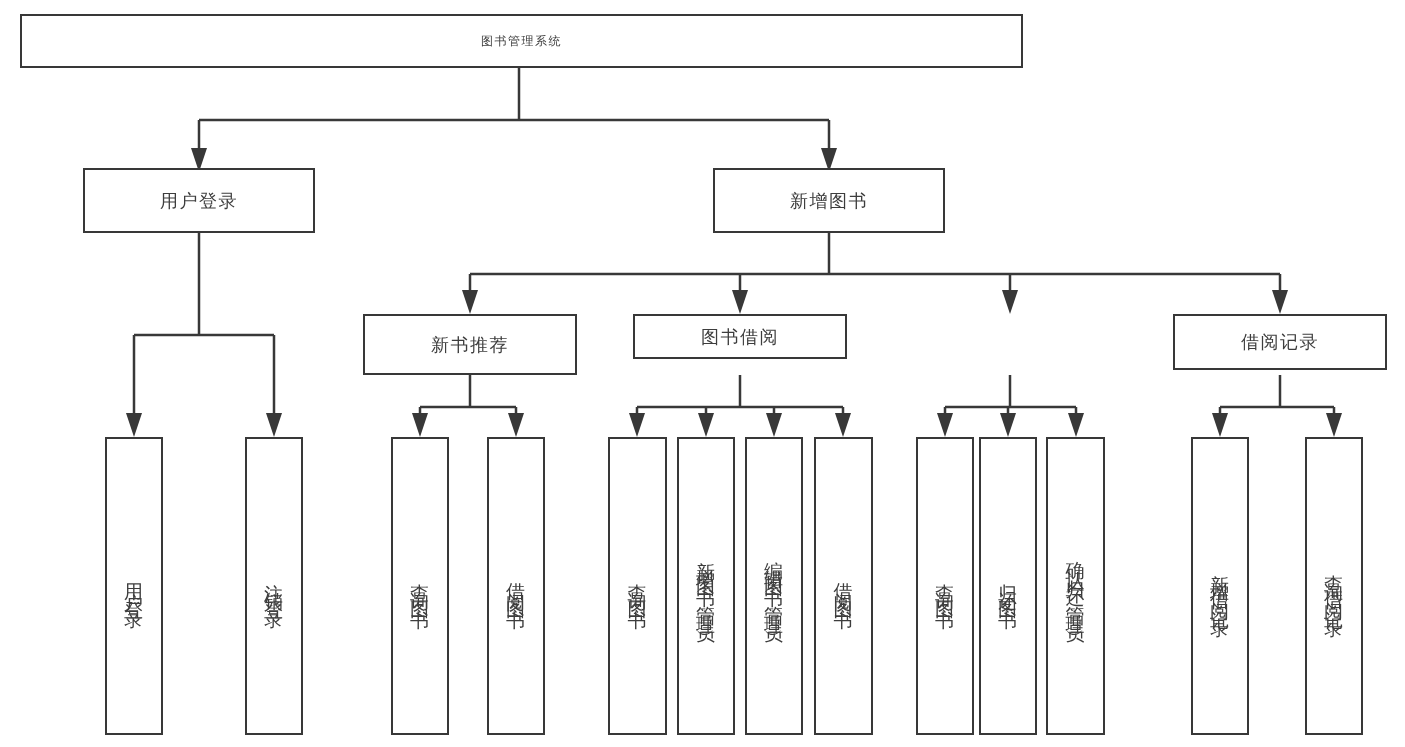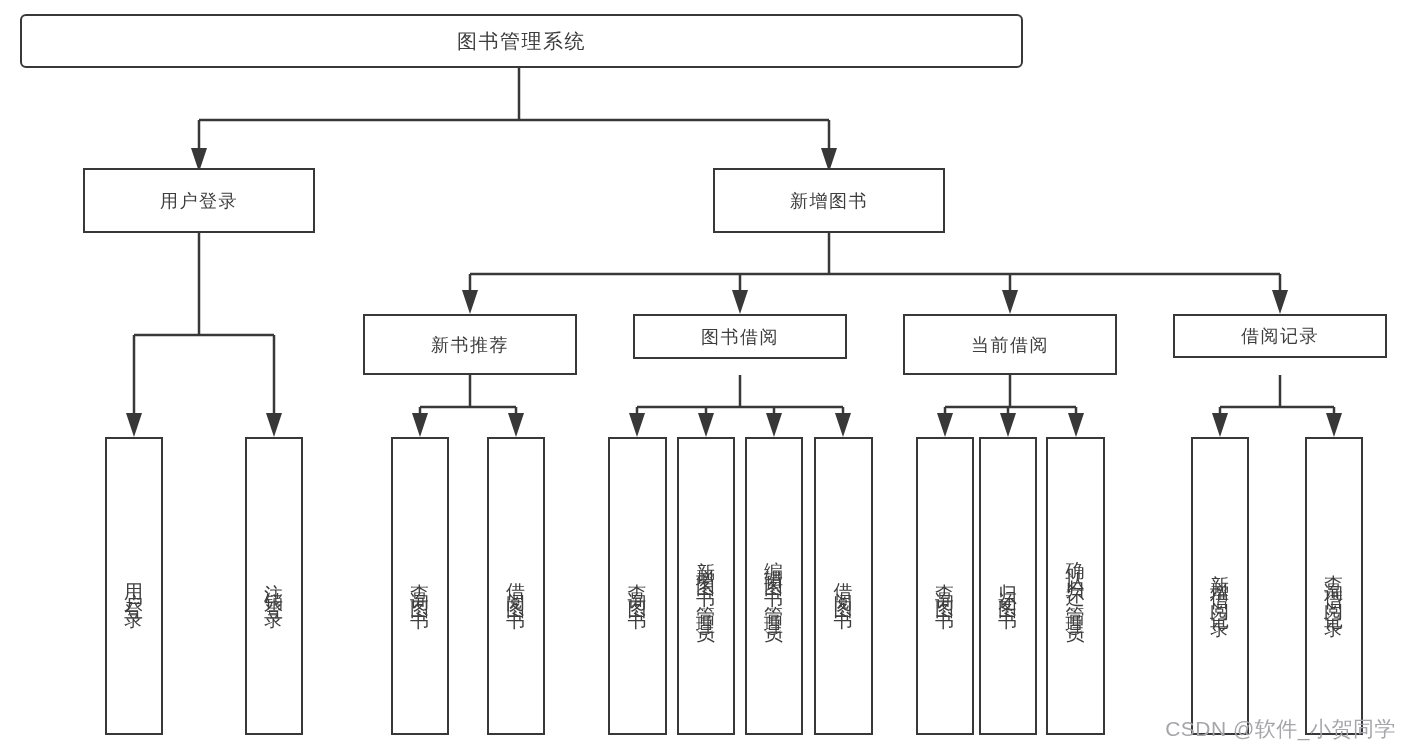--- a/index.html
+++ b/index.html
@@ -36,21 +36,21 @@
     position: absolute;
     background: var(--box_fill, #ffffff);
     border: 2.5px solid var(--box_border, #383838);
     color: var(--text, #3d3d3d);
     display: flex;
     align-items: center;
     justify-content: center;
     text-align: center;
   }
   .hbox { font-size: 18px; letter-spacing: 1.5px; }
-  .root-box { font-size: 20px; border-radius: 6px; }
+  .root-box { font-size: 12px; }
   .vbox span {
     writing-mode: vertical-rl;
     text-orientation: mixed;
     font-size: 19px;
     letter-spacing: 9px;
     line-height: 1;
     white-space: nowrap;
   }
   .watermark {
     position: absolute;
@@ -127,24 +127,21 @@
   <div class="node hbox" style="left:713px; top:168px; width:232px; height:65px;">
     <span>新增图书</span>
   </div>
 
   <div class="node hbox" style="left:363px; top:314px; width:214px; height:61px;">
     <span>新书推荐</span>
   </div>
   <div class="node hbox" style="left:633px; top:314px; width:214px; height:45px;">
     <span>图书借阅</span>
   </div>
-  <div class="node hbox" style="left:903px; top:314px; width:214px; height:61px;">
-    <span>当前借阅</span>
-  </div>
-  <div class="node hbox" style="left:1173px; top:314px; width:214px; height:44px;">
+  <div class="node hbox" style="left:1173px; top:314px; width:214px; height:56px;">
     <span>借阅记录</span>
   </div>
 
   <div class="node vbox" style="left:105px; top:437px; width:58px; height:298px;">
     <span>用户登录</span>
   </div>
   <div class="node vbox" style="left:245px; top:437px; width:58px; height:298px;">
     <span>注销登录</span>
   </div>
 
@@ -178,14 +175,13 @@
     <span>确认归还（管理员）</span>
   </div>
 
   <div class="node vbox" style="left:1191px; top:437px; width:58px; height:298px;">
     <span>新增借阅记录</span>
   </div>
   <div class="node vbox" style="left:1305px; top:437px; width:58px; height:298px;">
     <span>查询借阅记录</span>
   </div>
 
-  <div class="watermark">CSDN @软件_小贺同学</div>
 </div>
 
 </body></html>

